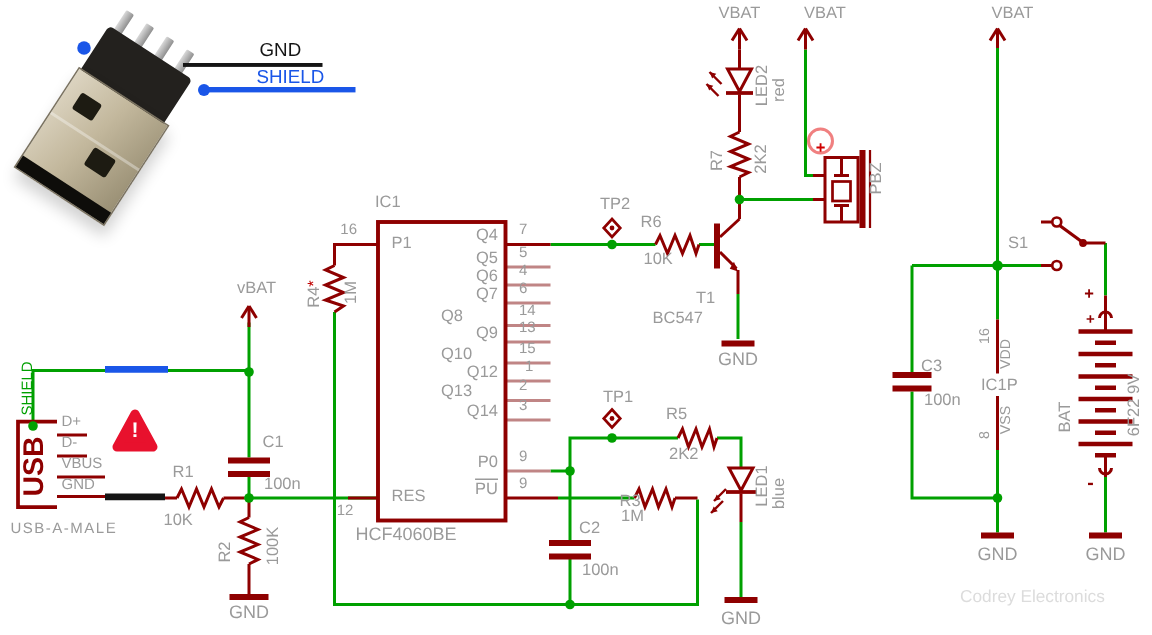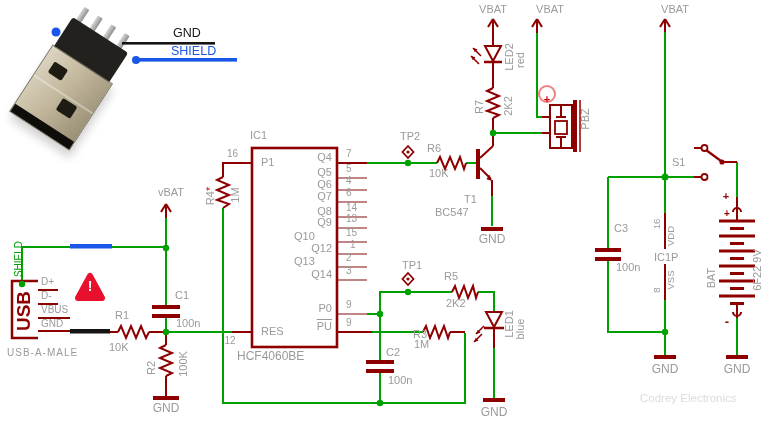--- a/index.html
+++ b/index.html
@@ -302,21 +302,21 @@
   <span class="t g s10" style="left:222px;top:336px;width:16px;text-align:center">12</span>
   <span class="t g s11" style="left:250px;top:130px">IC1</span>
   <span class="t g s12" style="left:237px;top:350px">HCF4060BE</span>
   <span class="t g s11" style="left:261px;top:157px">P1</span>
   <span class="t g s11" style="left:261px;top:326px">RES</span>
 
   <span class="t g s11" style="left:294px;top:152px;width:38px;text-align:right">Q4</span>
   <span class="t g s11" style="left:294px;top:167px;width:38px;text-align:right">Q5</span>
   <span class="t g s11" style="left:294px;top:179px;width:38px;text-align:right">Q6</span>
   <span class="t g s11" style="left:294px;top:191px;width:38px;text-align:right">Q7</span>
-  <span class="t g s11" style="left:294px;top:206px;width:38px;text-align:right">Q8</span>
+  <span class="t g s11" style="left:294px;top:206px;width:38px;text-align:left">Q8</span>
   <span class="t g s11" style="left:294px;top:217px;width:38px;text-align:right">Q9</span>
   <span class="t g s11" style="left:294px;top:231px;width:38px;text-align:left">Q10</span>
   <span class="t g s11" style="left:294px;top:243px;width:38px;text-align:right">Q12</span>
   <span class="t g s11" style="left:294px;top:256px;width:38px;">Q13</span>
   <span class="t g s11" style="left:294px;top:269px;width:38px;text-align:right">Q14</span>
   <span class="t g s11" style="left:294px;top:303px;width:38px;text-align:right">P0</span>
   <span class="t g s11 ov" style="left:294px;top:321px;width:38px;text-align:right">PU</span>
 
   <span class="t g s10" style="left:346px;top:149px">7</span>
   <span class="t g s10" style="left:346px;top:164px">5</span>
@@ -354,21 +354,21 @@
   <span class="t g s11 cx" style="left:675px;top:4px">VBAT</span>
   <span class="t g s11 v" style="left:509px;top:57px">LED2</span>
   <span class="t g s11 v" style="left:520px;top:60px">red</span>
   <span class="t g s11 v" style="left:479px;top:107px">R7</span>
   <span class="t g s11 v" style="left:508px;top:106px">2K2</span>
 
   <div id="plusCircle"><span>+</span></div>
   <span class="t g s11 v" style="left:585px;top:119px">PBZ</span>
   <span class="t g s11" style="left:672px;top:157px">S1</span>
 
-  <span class="t g s11" style="left:614px;top:223px">C3</span>
+  <span class="t g s11" style="left:614px;top:239px">C3</span>
   <span class="t g s11" style="left:616px;top:262px">100n</span>
   <span class="t g v" style="left:657px;top:224px;font-size:9.5px">16</span>
   <span class="t g v" style="left:671px;top:236px;font-size:9.5px">VDD</span>
   <span class="t g s11" style="left:654px;top:252px">IC1P</span>
   <span class="t g v" style="left:671px;top:280px;font-size:9.5px">VSS</span>
   <span class="t g v" style="left:657px;top:290px;font-size:9.5px">8</span>
   <span class="t g s12 cx" style="left:665px;top:363px">GND</span>
 
   <span class="t g s11 v" style="left:711px;top:278px">BAT</span>
   <span class="t g s11 v" style="left:757px;top:270px">6F22 9V</span>

